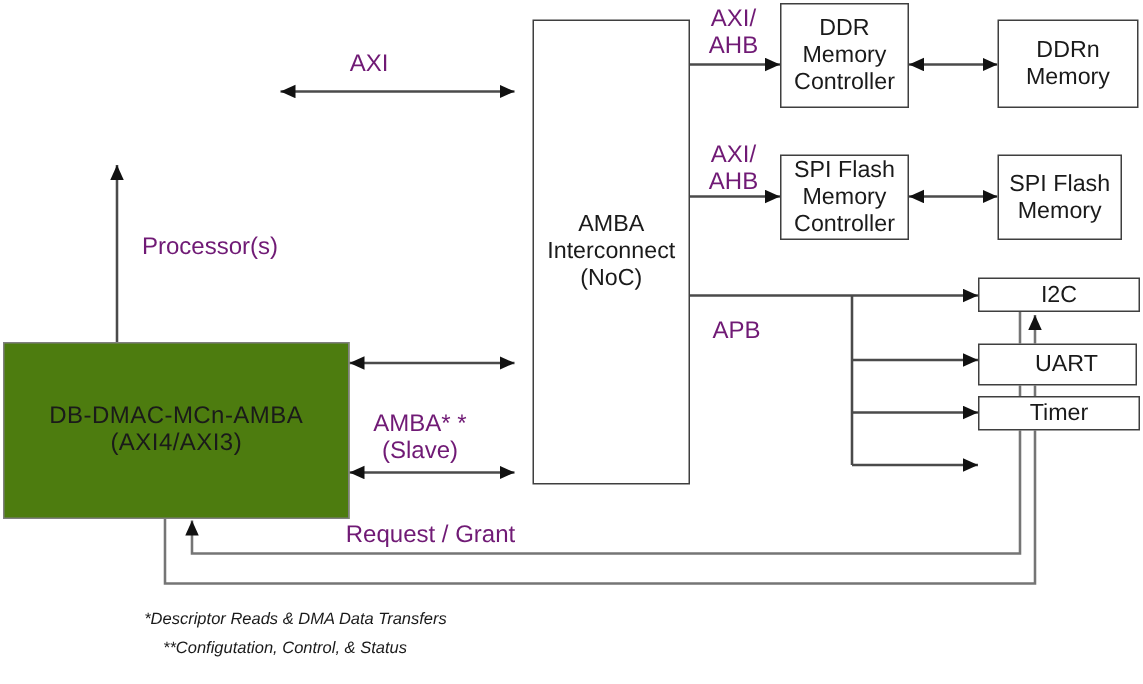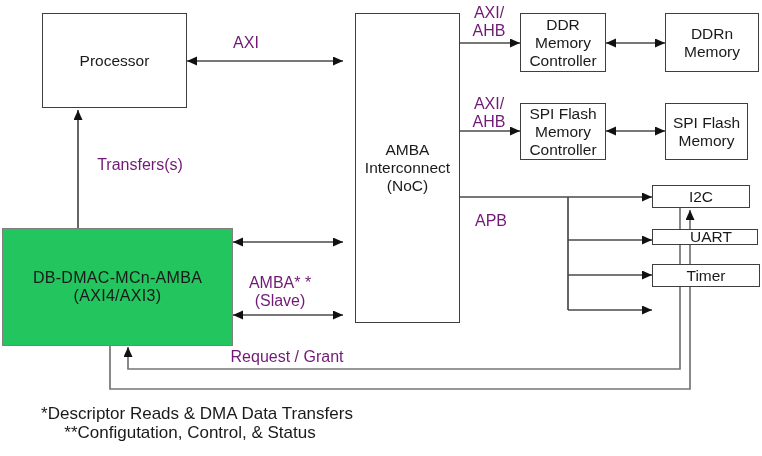--- a/index.html
+++ b/index.html
@@ -20,41 +20,42 @@
     position: absolute;
     background: #ffffff;
     border: 1.6px solid #3f3f3f;
     display: flex; align-items: center; justify-content: center;
     text-align: center;
     font-size: 15.5px; line-height: 18px;
     white-space: pre-line;
     z-index: 2;
   }
   .block.dma {
-    background: #22c55e;
+    background: #4d7c0f;
     border: 1.8px solid #7f7f7f;
     font-size: 16px;
     letter-spacing: 0.3px;
   }
   .buslabel {
     position: absolute;
     transform: translate(-50%, -50%);
     text-align: center;
     font-size: 16px; line-height: 18px;
     white-space: pre-line;
     z-index: 3;
     color: #701a75;
   }
   .footnote {
     position: absolute;
     transform: translateX(-50%);
     text-align: center;
-    font-size: 17px; line-height: 19px;
+    font-size: 11px; line-height: 19px;
     white-space: pre-line;
     z-index: 3;
+    font-style: italic;
   }
 </style>
 </head>
 <body>
 
 <div id="stage">
 
   <svg id="wires" viewBox="0 0 762 456" xmlns="http://www.w3.org/2000/svg">
     <defs>
       <marker id="ah" orient="auto-start-reverse" markerUnits="userSpaceOnUse" markerWidth="11" markerHeight="10" refX="10" refY="4.5">
@@ -84,31 +85,28 @@
 
     <line x1="233" y1="242" x2="343" y2="242" stroke="#4a4a4a" stroke-width="1.7" marker-start="url(#ah)" marker-end="url(#ah)"></line>
 
     <line x1="233" y1="315" x2="343" y2="315" stroke="#4a4a4a" stroke-width="1.7" marker-start="url(#ah)" marker-end="url(#ah)"></line>
 
     <path d="M680,208 L680,369 L128,369 L128,347" fill="none" stroke="#757575" stroke-width="1.7" marker-end="url(#ah)"></path>
 
     <path d="M110,346 L110,389 L690,389 L690,210" fill="none" stroke="#757575" stroke-width="1.7" marker-end="url(#ah)"></path>
   </svg>
 
-  <div class="block" style="left:42px; top:13px; width:145px; height:95px;">
-    <span>Processor</span>
-  </div>
 
   <div class="block" style="left:343px; top:13px; width:105px; height:310px;margin-left:12px;">
     <span>AMBA
 Interconnect
 (NoC)</span>
   </div>
 
-  <div class="block" style="left:520px; top:13px; width:86px; height:59px;">
+  <div class="block" style="left:520px; top:2px; width:86px; height:70px;">
     <span>DDR
 Memory
 Controller</span>
   </div>
 
   <div class="block" style="left:665px; top:13px; width:94px; height:59px;">
     <span>DDRn
 Memory</span>
   </div>
 
@@ -116,41 +114,41 @@
     <span>SPI Flash
 Memory
 Controller</span>
   </div>
 
   <div class="block" style="left:665px; top:103px; width:83px; height:57px;">
     <span>SPI Flash
 Memory</span>
   </div>
 
-  <div class="block" style="left:652px; top:185px; width:98px; height:23px;">
+  <div class="block" style="left:652px; top:185px; width:108px; height:23px;">
     <span>I2C</span>
   </div>
 
-  <div class="block" style="left:652px; top:229px; width:106px; height:16px;padding-left:12px;">
+  <div class="block" style="left:652px; top:229px; width:106px; height:28px;padding-left:12px;">
     <span>UART</span>
   </div>
 
   <div class="block" style="left:652px; top:264px; width:108px; height:23px;">
     <span>Timer</span>
   </div>
 
 
   <div class="block dma" style="left:2px; top:228px; width:231px; height:118px;">
     <span>DB-DMAC-MCn-AMBA
 (AXI4/AXI3)</span>
   </div>
 
   <div class="buslabel" style="left:246px; top:43px;">AXI</div>
 
-  <div class="buslabel" style="left:140px; top:165px;">Transfers(s)</div>
+  <div class="buslabel" style="left:140px; top:165px;">Processor(s)</div>
 
   <div class="buslabel" style="left:489px; top:22px;">AXI/
 AHB</div>
 
   <div class="buslabel" style="left:489px; top:113px;">AXI/
 AHB</div>
 
   <div class="buslabel" style="left:491px; top:186px;margin-top:35px;">APB</div>
 
 

